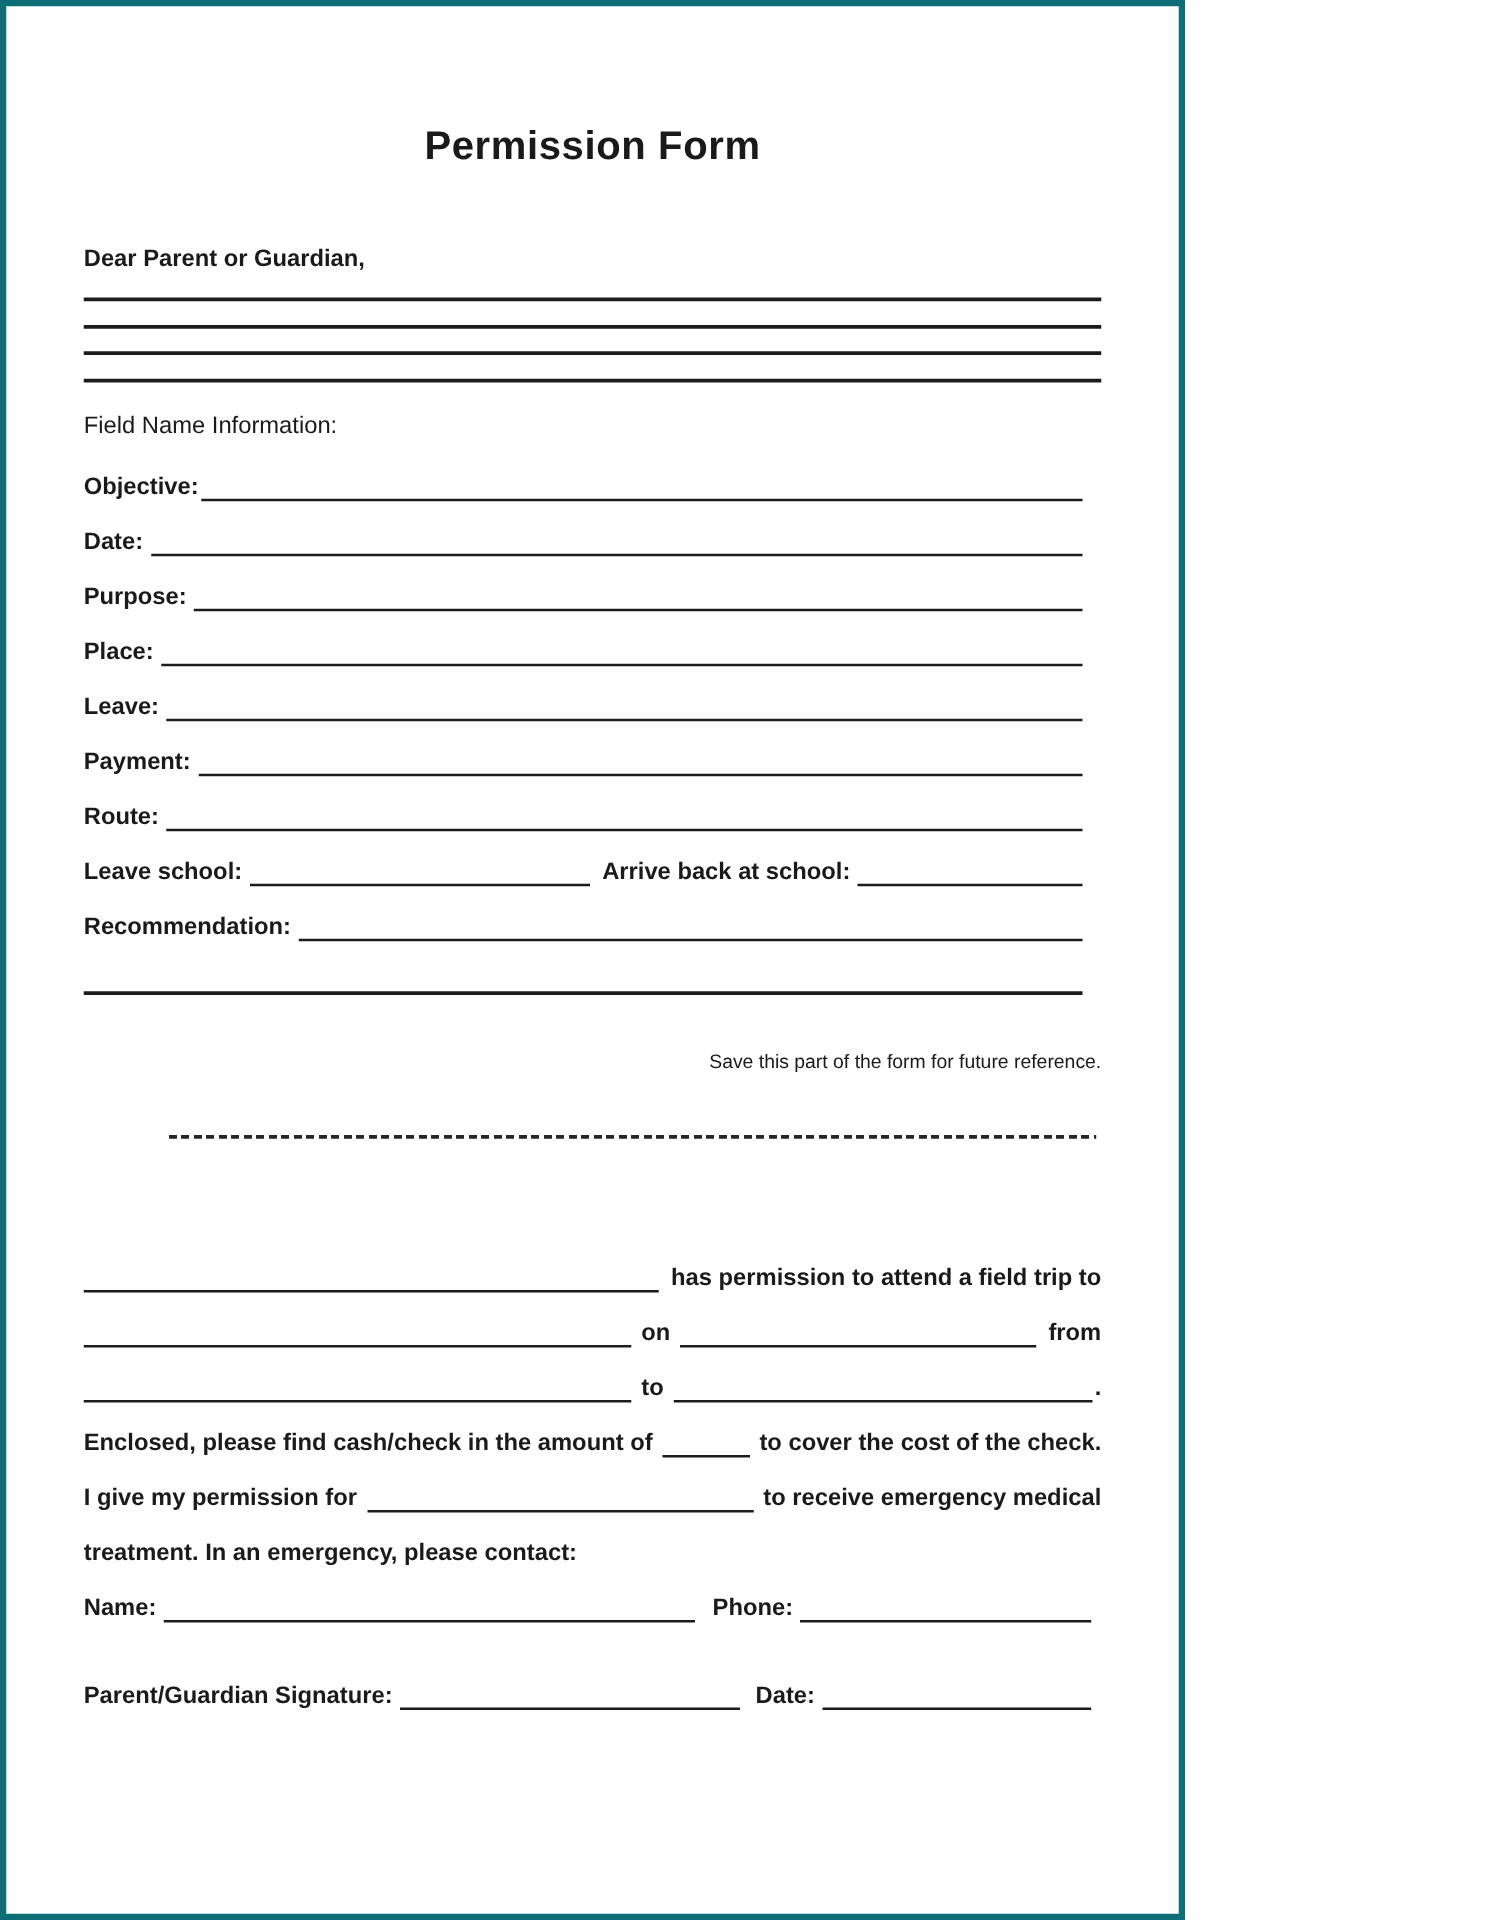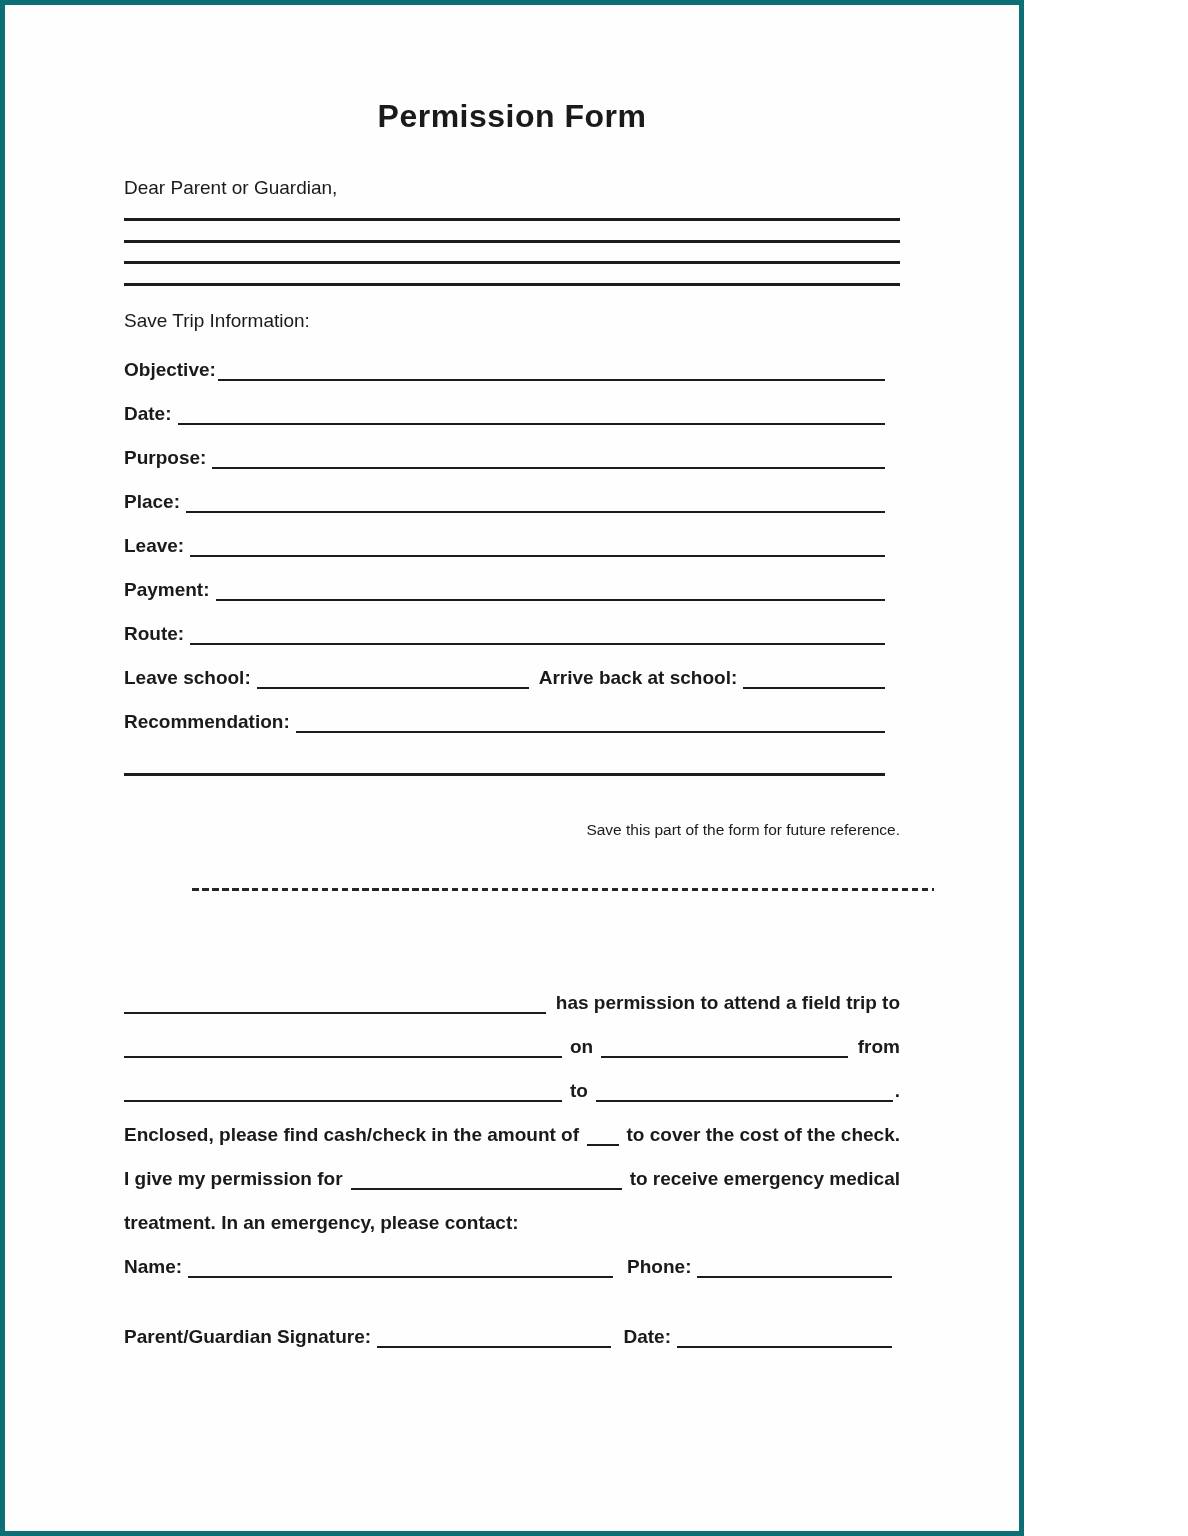--- a/index.html
+++ b/index.html
@@ -9,38 +9,39 @@
     --page-bg:#fefefe;
   }
   *{margin:0;padding:0;box-sizing:border-box;}
   html,body{background:#fff;}
   body{
     width:1188px;height:1536px;
     font-family:"Liberation Sans","DejaVu Sans",sans-serif;
     color:var(--text-color);
   }
   .page{
-    width:1024px;height:1536px;
+    width:948px;height:1536px;
     background:var(--page-bg);
     border:5px solid var(--border-color);
-    padding:0 119px;
+    padding:0 62px;
     overflow:hidden;
   }
   .title{
     margin-top:91px;
     text-align:center;
     font-size:32px;
     font-weight:bold;
     letter-spacing:0.5px;
     line-height:40px;
   }
   .salutation{
-    margin-top:40px;
+    margin-top:60px;
     font-size:19px;
     line-height:24px;
+    font-weight:bold;
   }
   .rules{margin-top:18px;}
   .rule{border-top:3px solid var(--line-color);}
   .rule + .rule{margin-top:18.5px;}
   .heading{
     margin-top:23px;
     font-size:19px;
     line-height:24px;
   }
   .frow{
@@ -98,21 +99,21 @@
 
   <div class="salutation">Dear Parent or Guardian,</div>
 
   <div class="rules">
     <div class="rule"></div>
     <div class="rule"></div>
     <div class="rule"></div>
     <div class="rule"></div>
   </div>
 
-  <div class="heading">Save Trip Information:</div>
+  <div class="heading">Field Name Information:</div>
 
   <div class="frow first">
     <span class="lbl">Objective:</span>
     <span class="fill ml2 mr15"></span>
   </div>
 
   <div class="frow">
     <span class="lbl">Date:</span>
     <span class="fill ml6 mr15"></span>
   </div>

